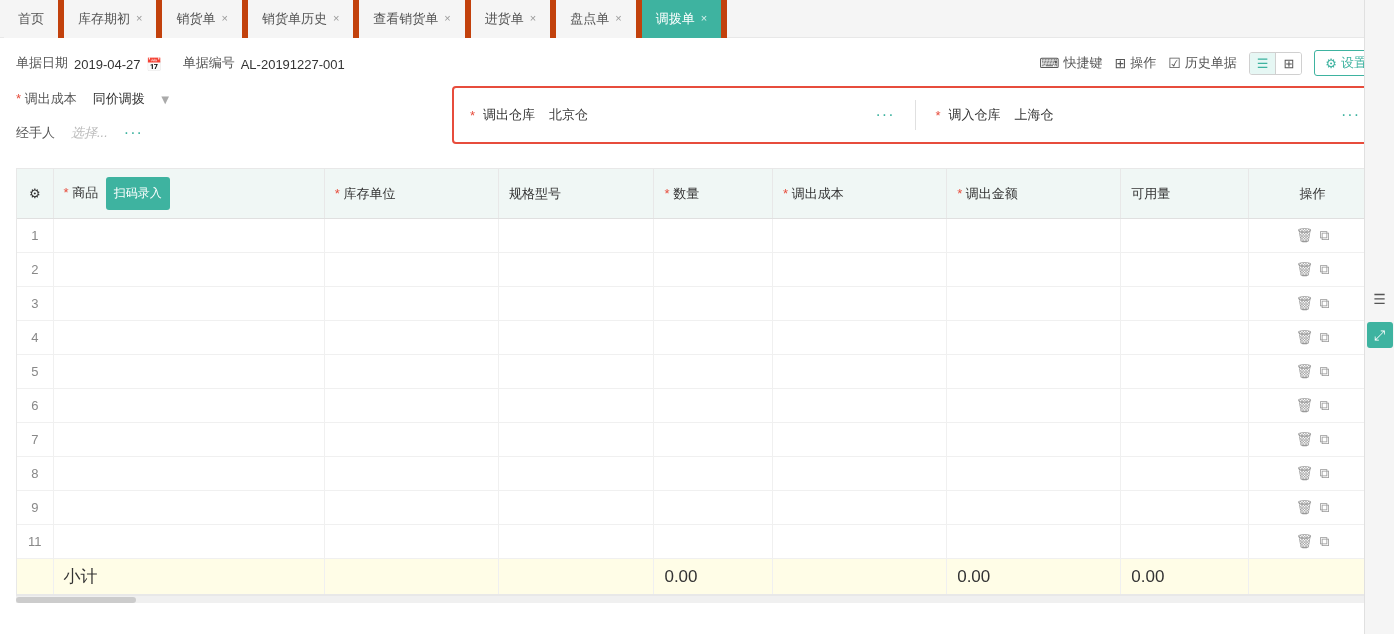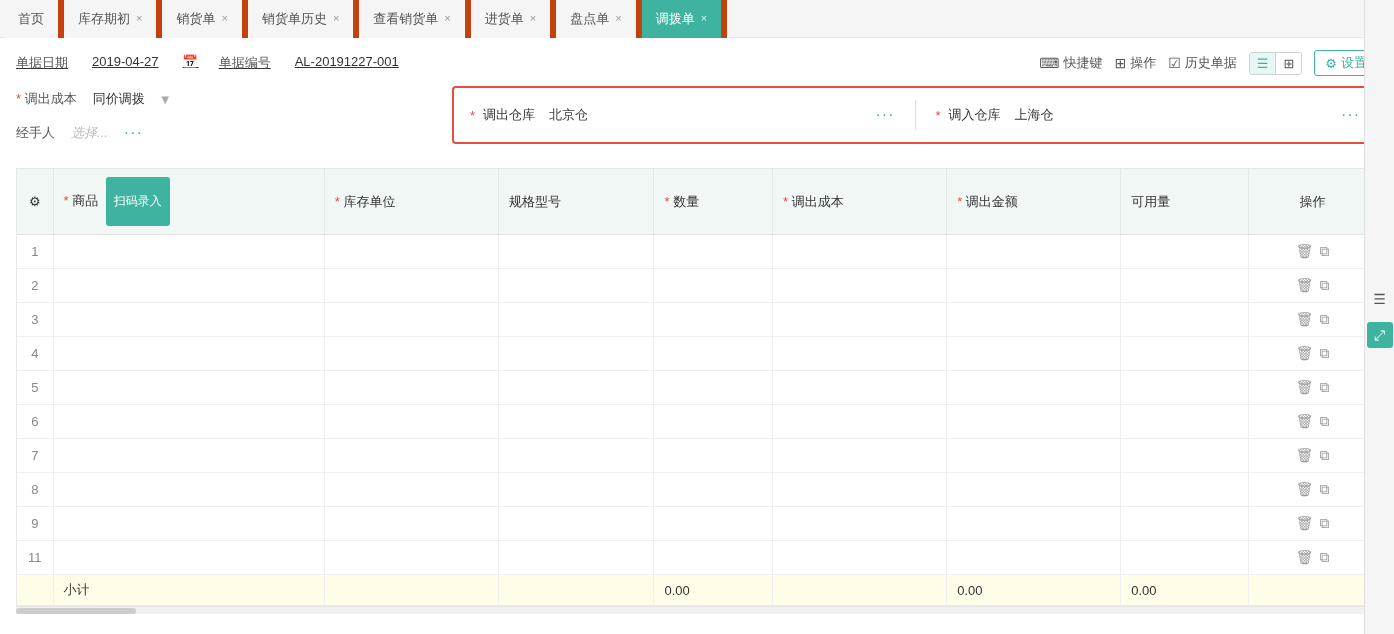--- a/index.html
+++ b/index.html
@@ -46,23 +46,22 @@
       transform: translateY(-50%);
       cursor: pointer;
       color: #888;
       font-size: 16px;
     }
 
     
     .content { padding: 12px 16px; background: #fff; }
     .form-field {
       display: flex;
-      align-items: flex-start;
-      gap: 24px;
-      text-decoration: underline;
+      align-items: flex-end;
+      gap: 6px;
     }
     .form-label { color: #555; }
     .form-value { color: #333; font-weight: 500; }
     .form-icon { color: #aaa; font-size: 13px; cursor: pointer; }
     .toolbar-item {
       display: flex;
       align-items: center;
       gap: 4px;
       color: #555;
       cursor: pointer;
@@ -183,31 +182,31 @@
       text-align: center;
       width: 36px;
     }
     tfoot tr {
       background: #fffde7;
       border-top: 1px solid #e8e8e8;
     }
     tfoot td {
       padding: 6px 10px;
       border-right: 1px solid #f0f0f0;
-      font-size: 13px;
+      font-size: 17px;
     }
     .th-gear {
       width: 36px;
       text-align: center;
     }
     .scan-btn {
       background: #3eb3a0;
       color: #fff;
       border: none;
-      padding: 16px 8px;
+      padding: 8px 8px;
       border-radius: 3px;
       cursor: pointer;
       font-size: 12px;
       margin-left: 4px;
     }
     .op-col {
       text-align: center;
       min-width: 60px;
     }
     .op-icons {

